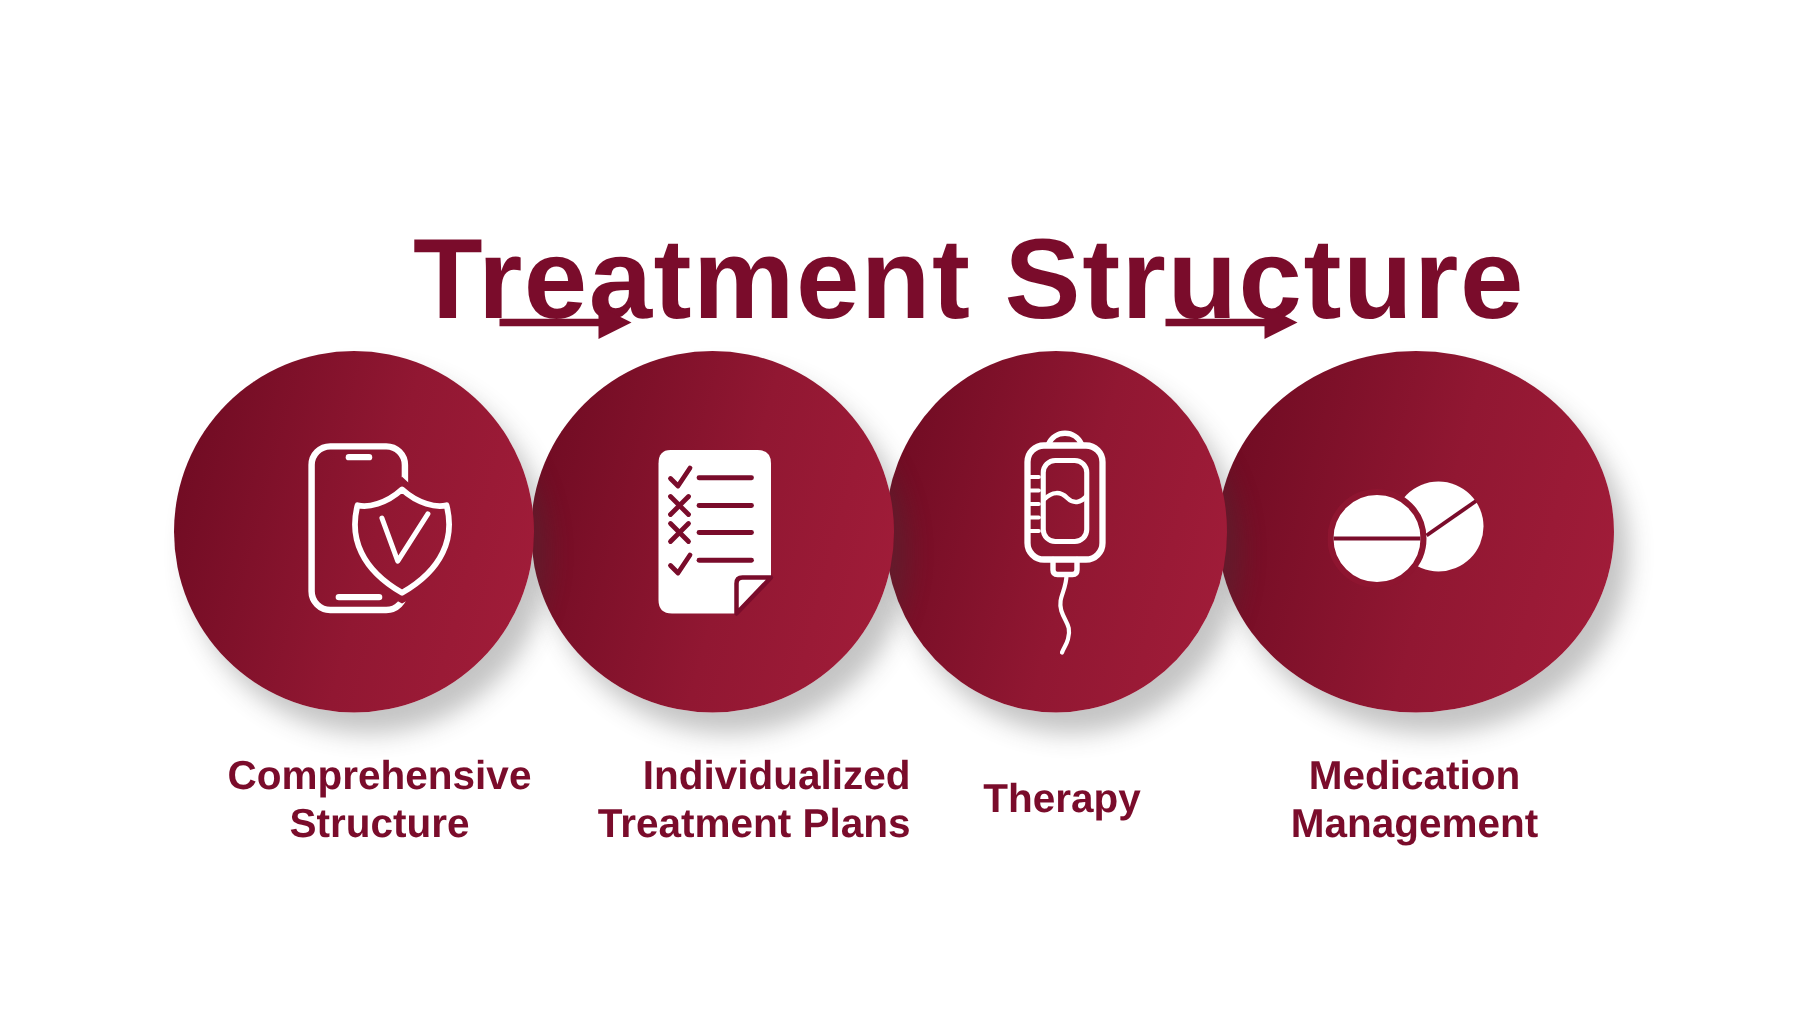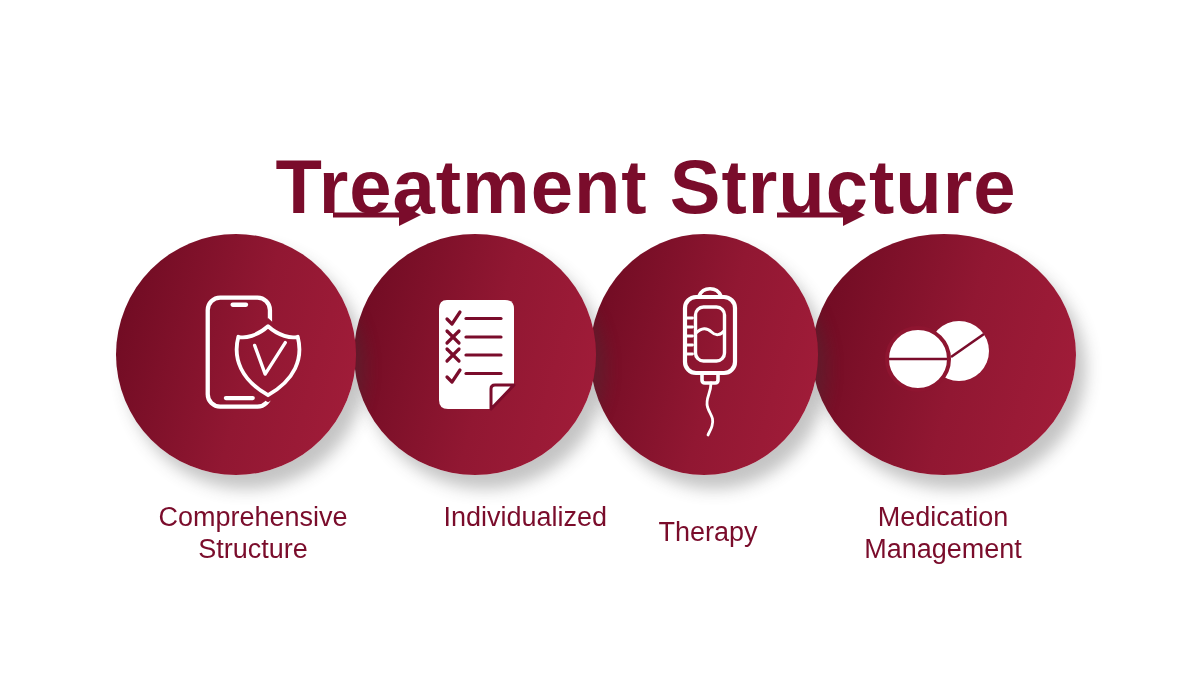--- a/index.html
+++ b/index.html
@@ -25,21 +25,21 @@
   .c2{left:354px;width:242px;z-index:6;}
   .c3{left:590px;width:228px;z-index:4;}
   .c4{left:812px;width:264px;z-index:2;}
   .icon{position:absolute;z-index:10;}
   .icon1{left:200px;top:288px;width:115px;height:134px;}
   .icon2{left:433px;top:295px;width:90px;height:120px;}
   .icon3{left:670px;top:280px;width:80px;height:160px;}
   .icon4{left:885px;top:314px;width:110px;height:92px;}
   .step-label{
     position:absolute;width:250px;text-align:center;z-index:12;
-    font-size:27px;font-weight:400;line-height:32px;color:#7A0C2B;
+    font-size:27px;font-weight:700;line-height:32px;color:#7A0C2B;
   }
   .l1{left:128px;top:501px;}
   .l2{left:357px;top:501px;text-align:right;}
   .l3{left:583px;top:516px;}
   .l4{left:818px;top:501px;}
 </style>
 </head>
 <body>
 
 <div class="canvas">
@@ -119,20 +119,21 @@
     <circle cx="33" cy="45" r="31" fill="#fff" stroke="#8E1530" stroke-width="4"></circle>
     <line x1="4" y1="45" x2="62" y2="45" stroke="#7A0C2B" stroke-width="2.6"></line>
   </svg>
 
   <div class="step-label l1">
     <span>Comprehensive</span><br>
     <span>Structure</span>
   </div>
   <div class="step-label l2">
     <span>Individualized</span><br>
+    <span>Treatment Plans</span>
   </div>
   <div class="step-label l3">
     <span>Therapy</span>
   </div>
   <div class="step-label l4">
     <span>Medication</span><br>
     <span>Management</span>
   </div>
 
 </div>

